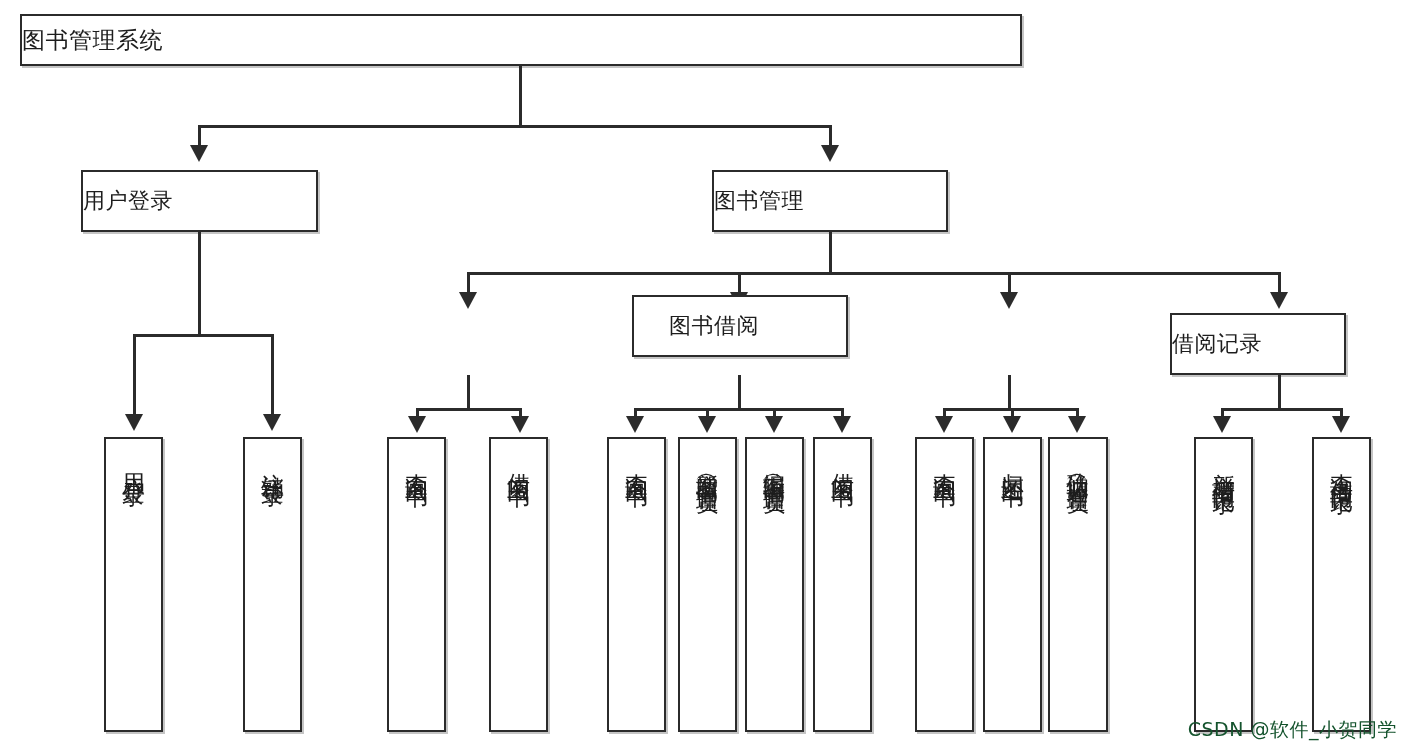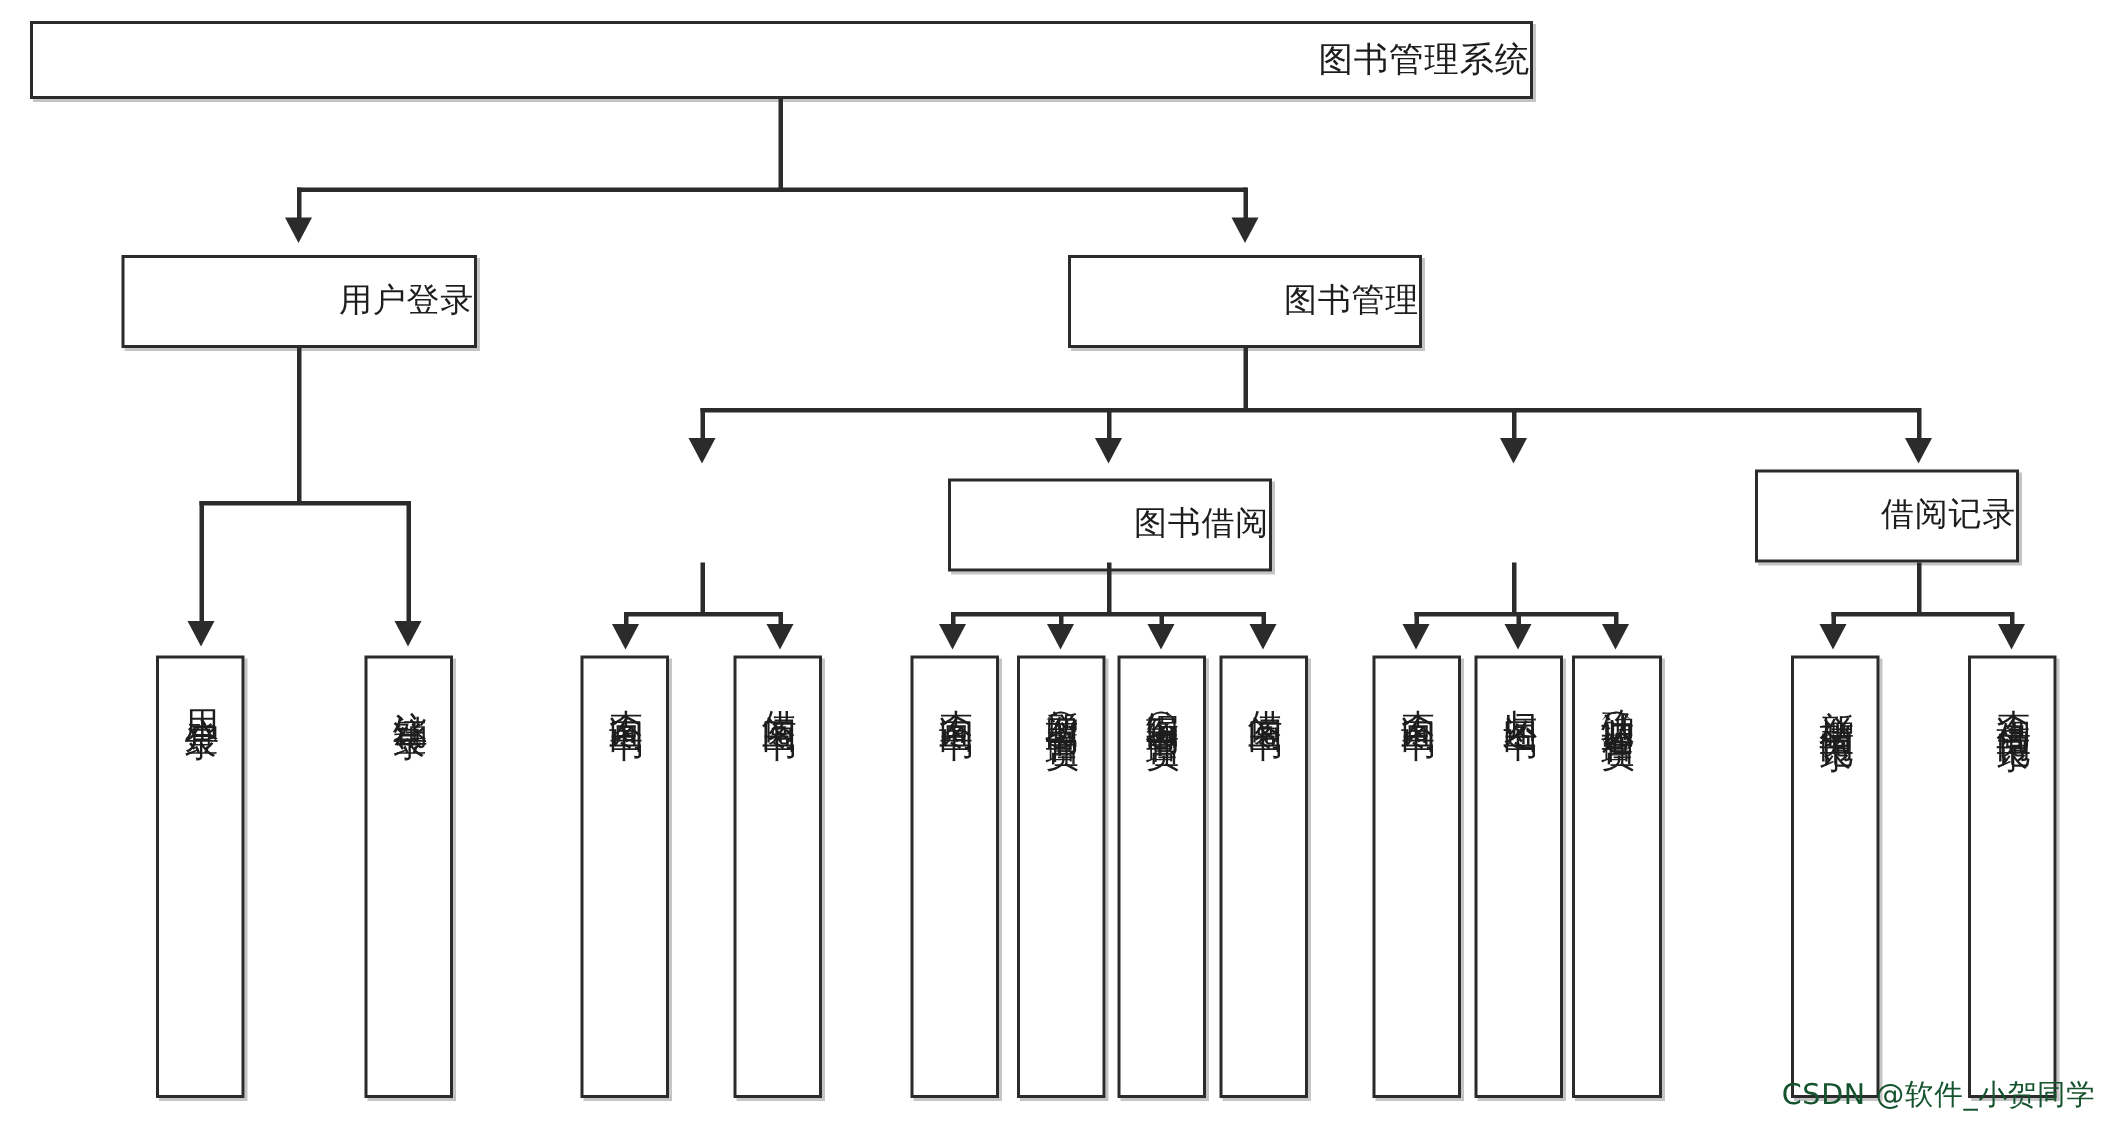--- a/index.html
+++ b/index.html
@@ -11,21 +11,21 @@
 
   
   .node{
     position:absolute;
     box-sizing:border-box;
     background:#ffffff;
     border:2.5px solid #2b2b2b;
     box-shadow:2px 2px 0 0 rgba(150,150,150,.55);
     display:flex;
     align-items:center;
-    justify-content:flex-end;
+    justify-content:flex-start;
     color:#1d1d1d;
   }
   .node .label{
     display:block;
     text-align:center;
     white-space:pre;
     letter-spacing:.5px;
   }
   
   .node.h .label{font-size:22px;line-height:26px;}
@@ -99,21 +99,21 @@
   <div class="hline" style="left:467px;top:272px;width:812px;"></div>
   <div class="vline" style="left:467px;top:272px;height:22px;"></div>
   <div class="arrow" style="left:459px;top:292px;"></div>
   <div class="vline" style="left:738px;top:272px;height:22px;"></div>
   <div class="arrow" style="left:730px;top:292px;"></div>
   <div class="vline" style="left:1008px;top:272px;height:22px;"></div>
   <div class="arrow" style="left:1000px;top:292px;"></div>
   <div class="vline" style="left:1278px;top:272px;height:22px;"></div>
   <div class="arrow" style="left:1270px;top:292px;"></div>
 
-  <div class="node h" style="left:632px;top:319px;width:216px;height:62px;">
+  <div class="node h" style="left:632px;top:295px;width:216px;height:62px;padding-left:35px;">
     <span class="label">图书借阅</span>
   </div>
   <div class="node h" style="left:1170px;top:313px;width:176px;height:62px;">
     <span class="label">借阅记录</span>
   </div>
 
   <div class="vline" style="left:467px;top:375px;height:35px;"></div>
   <div class="hline" style="left:416px;top:408px;width:105px;"></div>
   <div class="vline" style="left:416px;top:408px;height:10px;"></div>
   <div class="arrow" style="left:408px;top:416px;"></div>

